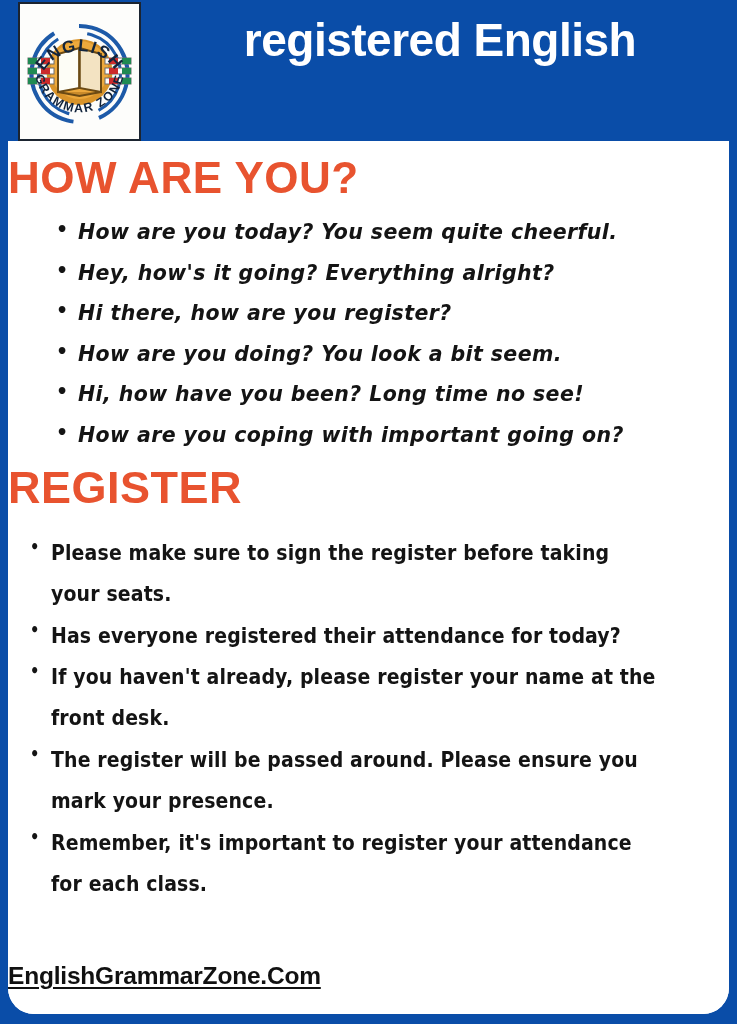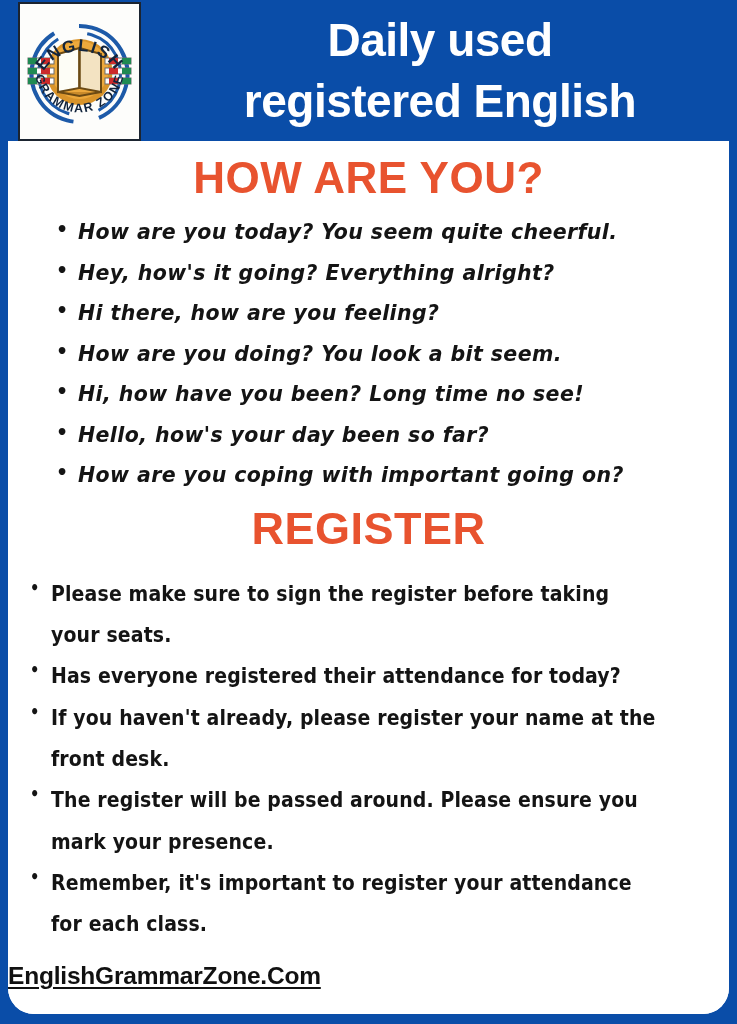--- a/index.html
+++ b/index.html
@@ -74,21 +74,21 @@
   #content {
     position: absolute;
     left: 0;
     top: 141px;
     width: 721px;
     height: 873px;
     background: #ffffff;
   }
 
   .section-heading {
-    text-align: center;
+    text-align: left;
     color: #e8532f;
     font-family: "Liberation Sans", sans-serif;
     font-weight: bold;
     letter-spacing: 0.5px;
   }
   #heading-how-are-you {
     font-size: 44px;
     margin-top: 15px;
     line-height: 1;
   }
@@ -226,36 +226,34 @@
           <text font-family="'Liberation Sans', sans-serif" font-size="17" font-weight="bold" fill="#12243c" letter-spacing="1.5">
             <textPath href="#arcTop" startOffset="50%" text-anchor="middle">ENGLISH</textPath>
           </text>
           <text font-family="'Liberation Sans', sans-serif" font-size="12.5" font-weight="bold" fill="#12243c" letter-spacing="1.6">
             <textPath href="#arcBot" startOffset="50%" text-anchor="middle">GRAMMAR ZONE</textPath>
           </text>
         </svg>
       </div>
 
       <div id="header-title">
-        <span class="line">Daily used</span>
         <span class="line">registered English</span>
       </div>
     </div>
 
     <div id="content">
 
       <h2 id="heading-how-are-you" class="section-heading">HOW ARE YOU?</h2>
 
       <ul id="list-how-are-you">
         <li>How are you today? You seem quite cheerful.</li>
         <li>Hey, how's it going? Everything alright?</li>
-        <li>Hi there, how are you feeling?</li>
+        <li>Hi there, how are you register?</li>
         <li>How are you doing? You look a bit seem.</li>
         <li>Hi, how have you been? Long time no see!</li>
-        <li>Hello, how's your day been so far?</li>
         <li>How are you coping with important going on?</li>
       </ul>
 
       <h2 id="heading-register" class="section-heading">REGISTER</h2>
 
       <ul id="list-register">
         <li>Please make sure to sign the register before taking your seats.</li>
         <li>Has everyone registered their attendance for today?</li>
         <li>If you haven't already, please register your name at the front desk.</li>
         <li>The register will be passed around. Please ensure you mark your presence.</li>

